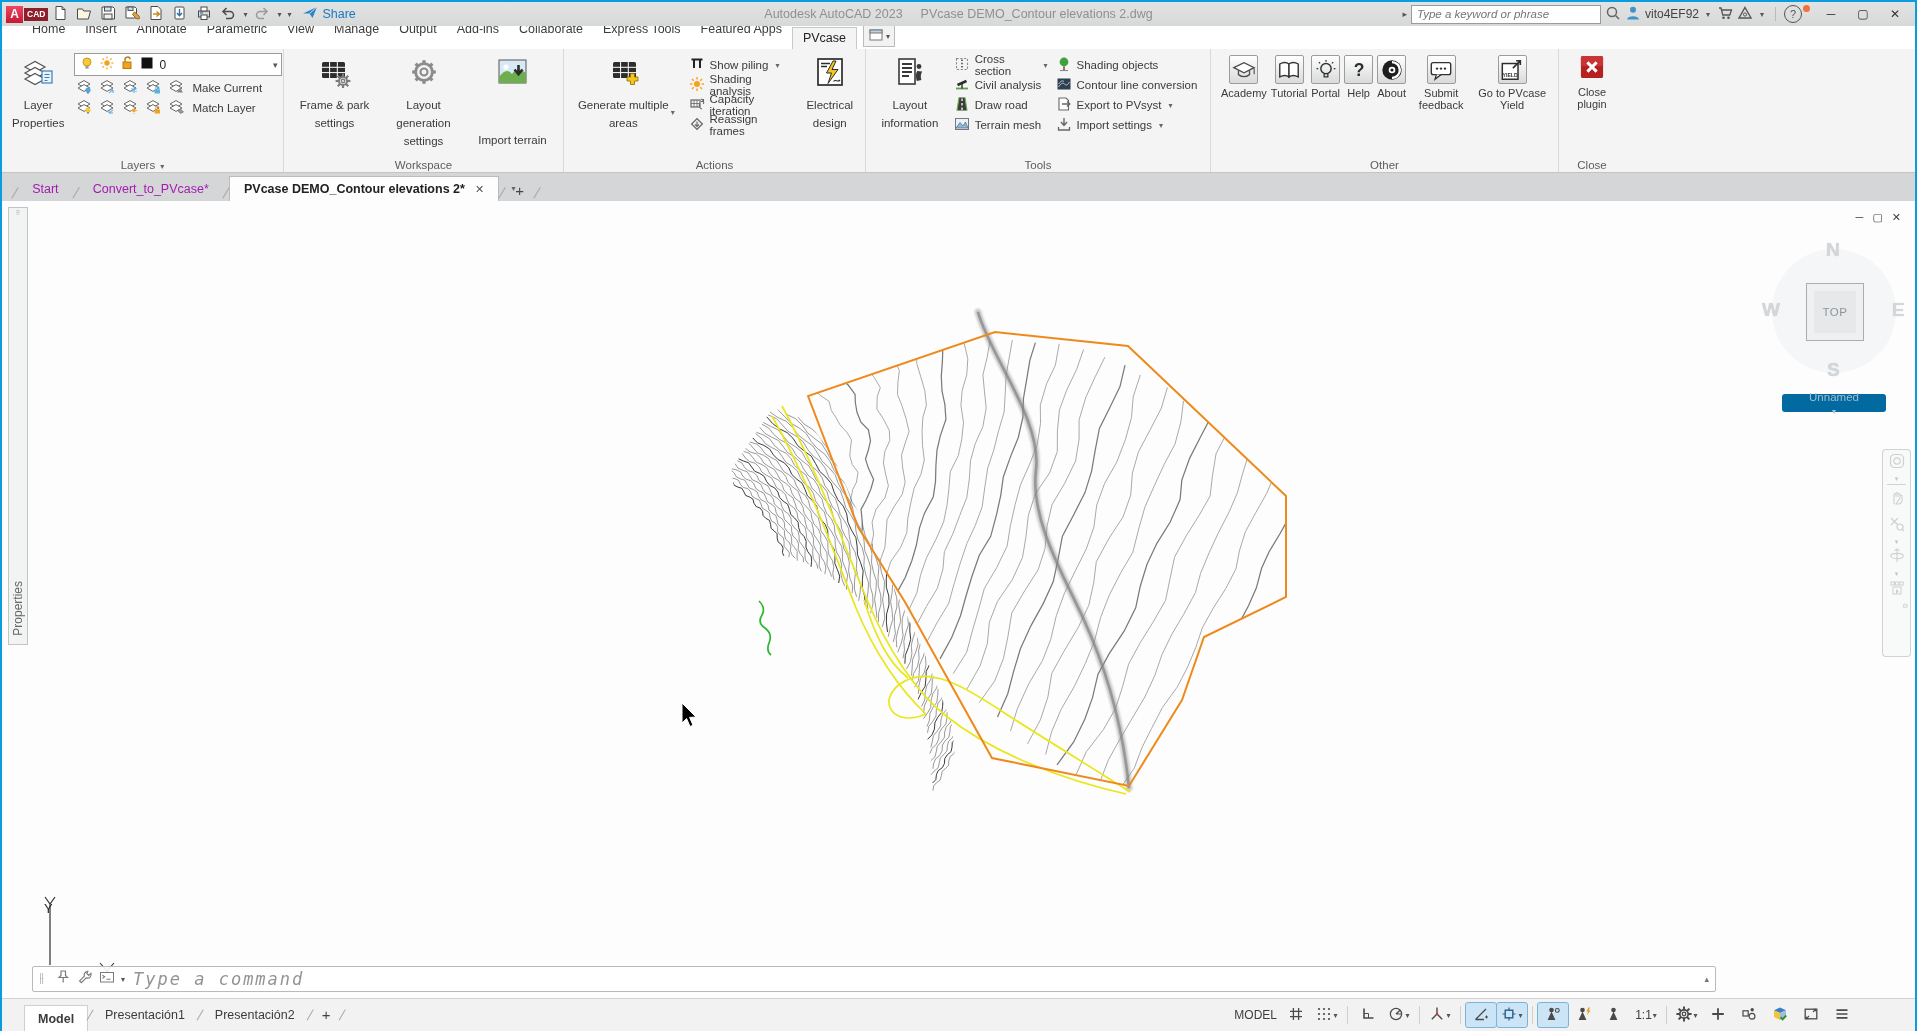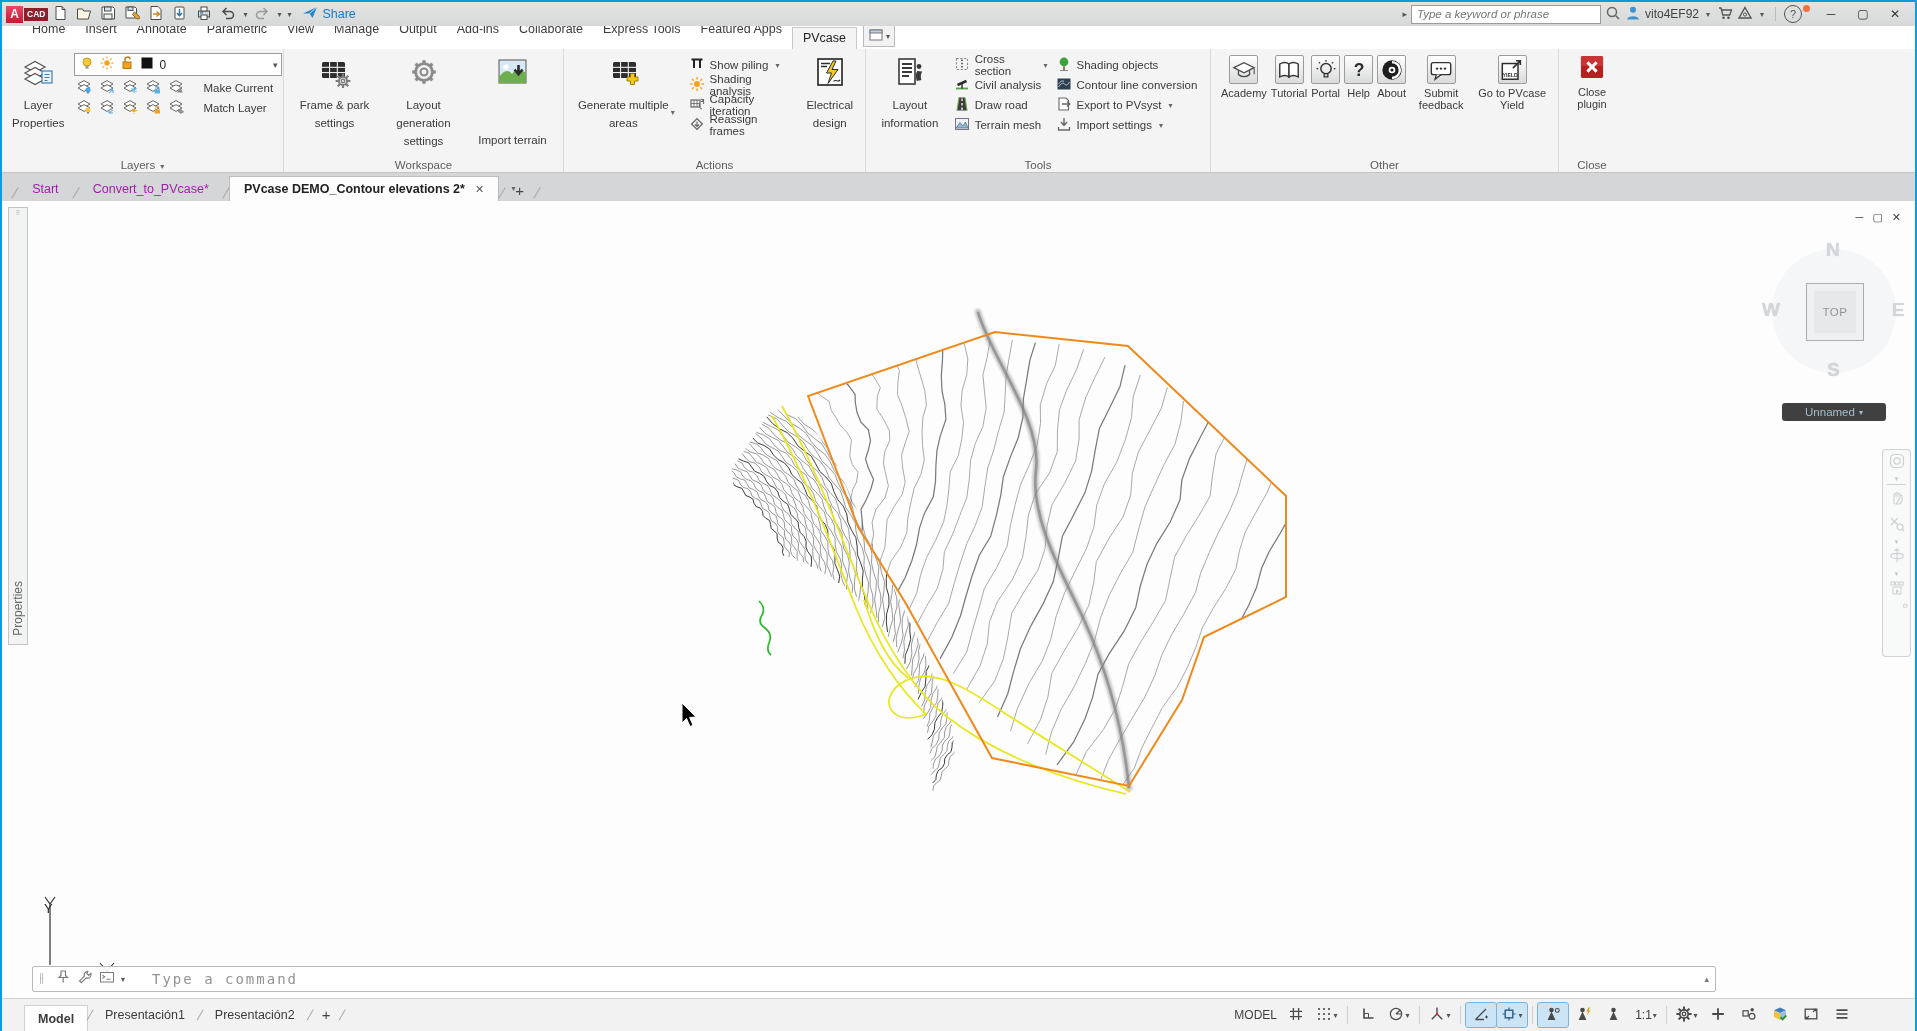--- a/index.html
+++ b/index.html
@@ -44,21 +44,21 @@
   .smallrow{display:flex;align-items:center;gap:5px;height:20px;font-size:11.5px;color:#3a3a3a;padding:0 2px;border-radius:2px;}
   .dd{font-size:8px;color:#666;margin-left:2px;}
   .sqbtn{display:flex;flex-direction:column;align-items:center;width:auto;padding:2px 2px;}
   .sqbtn .box{width:27px;height:27px;border:1px solid #9c9c9c;border-radius:2px;
               background:linear-gradient(#ffffff,#d9dadb);display:flex;align-items:center;justify-content:center;}
   .sqbtn .blabel{font-size:11px;color:#3a3a3a;line-height:12px;margin-top:3px;text-align:center;}
   #layercombo{width:198px;height:21px;border:1px solid #9b9b9b;background:#fff;display:flex;align-items:center;
               gap:4px;padding:0 4px;font-size:12px;color:#222;}
   #layercombo .cdd{margin-left:auto;font-size:9px;color:#555;}
   .layrow{display:flex;align-items:center;gap:3px;margin-top:3px;}
-  .layrow .lbl{font-size:11.5px;color:#3a3a3a;margin-left:14px;}
+  .layrow .lbl{font-size:11.5px;color:#3a3a3a;margin-left:3px;}
   .lic{width:20px;height:17px;display:flex;align-items:center;justify-content:center;border-radius:2px;}
   
   #filetabs{height:28px;background:#d5d6d7;display:flex;align-items:flex-end;padding-left:10px;flex:0 0 auto;}
   .ftab{height:24px;display:flex;align-items:center;padding:0 14px;font-size:12.5px;color:#a21caf;position:relative;}
   .ftab.active{background:#fdfdfd;color:#222;font-weight:bold;border:1px solid #bcbcbc;border-bottom:none;}
   .fsep{color:#a7a8a9;font-size:15px;transform:skewX(-18deg);padding:0 1px;}
   .fclose{margin-left:10px;color:#555;font-weight:normal;font-size:11px;}
   .fplus{font-size:15px;color:#444;padding:0 10px 2px;}
   
   #canvas{position:relative;height:797px;background:#fdfdfd;flex:0 0 auto;overflow:hidden;}
@@ -66,33 +66,33 @@
              display:flex;flex-direction:column;align-items:center;justify-content:flex-end;padding-bottom:8px;box-sizing:border-box;}
   #props-tab .grip{margin-top:3px;margin-bottom:auto;color:#9a9a9a;font-size:6px;line-height:4px;}
   #props-tab .vtext{writing-mode:vertical-rl;transform:rotate(180deg);font-size:12px;color:#666;}
   #viewcube{left:1752px;top:30px;width:160px;height:185px;}
   .vc-ring{position:absolute;left:18px;top:18px;width:124px;height:124px;border-radius:50%;background:rgba(236,238,239,.45);}
   .vc-letter{position:absolute;font-size:19px;font-weight:bold;color:#d3d7d9;text-shadow:0 0 1px #bfc4c7;}
   #vc-top-box{position:absolute;left:52px;top:52px;width:56px;height:56px;background:#eff0f1;border:1px solid #a9adb1;
               display:flex;align-items:center;justify-content:center;}
   #vc-top-inner{width:42px;height:42px;background:#e6e8ea;display:flex;align-items:center;justify-content:center;
                 font-size:11.5px;color:#8f969b;letter-spacing:.5px;}
-  #vc-unnamed{position:absolute;left:28px;top:172px;width:104px;height:18px;background:#404040;border-radius:3px;
-              color:#a3bdcb;font-size:11.5px;display:flex;align-items:center;justify-content:center;gap:4px;}
+  #vc-unnamed{position:absolute;left:28px;top:163px;width:104px;height:18px;background:#0369a1;border-radius:3px;
+              color:#a3bdcb;font-size:11.5px;display:flex;align-items:center;justify-content:center;gap:4px;flex-direction:column;}
   #canvas-ctrls{right:14px;top:10px;display:flex;gap:9px;color:#3f4040;font-size:11px;}
   #canvas-ctrls span{cursor:default;}
   #navbar{left:1880px;top:248px;width:27px;height:206px;border:1px solid rgba(170,172,174,.5);border-radius:4px;
           background:rgba(244,245,245,.55);display:flex;flex-direction:column;align-items:center;color:#c3c6c8;}
   #navbar .nsep{width:19px;height:1px;background:rgba(170,172,174,.5);margin:2px 0;}
   #navbar .nicon{margin:3px 0;opacity:.8;}
   #navbar .ndd{font-size:7px;color:#c3c6c8;line-height:6px;}
   #cmdbar{left:30px;top:765px;width:1684px;height:26px;background:rgba(255,255,255,.88);border:1px solid #b9babb;
           border-radius:2px;display:flex;align-items:center;gap:6px;padding:0 6px;box-sizing:border-box;}
   #cmdbar .grip{color:#8a8a8a;font-size:7px;line-height:5px;width:10px;}
-  #cmdtext{font-family:"DejaVu Sans Mono",monospace;font-size:14px;color:#939393;letter-spacing:2px;margin-left:21px;}
+  #cmdtext{font-family:"DejaVu Sans Mono",monospace;font-style:italic;font-size:17px;color:#939393;letter-spacing:2px;margin-left:2px;}
   #cmdup{margin-left:auto;color:#777;font-size:9px;}
   
   #statusbar{height:32px;background:#f2f2f3;border-top:1px solid #d2d2d3;display:flex;align-items:center;
              position:relative;flex:0 0 auto;}
   #layouttabs{display:flex;align-items:center;margin-left:22px;height:100%;}
   .ltab{padding:0 13px;height:26px;display:flex;align-items:center;font-size:12.5px;color:#3c3c3c;}
   .ltab.active{background:#fff;font-weight:bold;border:1px solid #cfcfcf;border-bottom:none;margin-top:6px;height:26px;}
   .lsep{color:#a5a6a7;transform:skewX(-18deg);font-size:14px;}
   #statusright{position:absolute;right:58px;display:flex;align-items:center;gap:1px;height:100%;}
   .sbtn{min-width:24px;height:24px;display:flex;align-items:center;justify-content:center;border-radius:2px;
@@ -170,20 +170,23 @@
           </svg></span>
       </span>
     <span class="qdd">▾</span>
     <span class="qdd">▾</span>
     <div id="share">
       <span><svg width="16" height="16" viewBox="0 0 16 16">
             <path d="M1 8.5L15 2l-4.5 11-3-4.5z" fill="#2a84c8"></path>
             <path d="M7.5 8.5L15 2" stroke="#fff" stroke-width=".7"></path>
           </svg></span>
       <span>Share</span>
+    </div>
+    <div id="title-center">
+      <span>Autodesk AutoCAD 2023</span><b>PVcase DEMO_Contour elevations 2.dwg</b>
     </div>
     <div id="tb-right">
       <span style="font-size:9px;color:#555">▸</span>
       <input id="searchbox" placeholder="Type a keyword or phrase" style="">
       <span><svg width="16" height="16" viewBox="0 0 16 16">
             <circle cx="7" cy="7" r="4.5" fill="none" stroke="#666" stroke-width="1.5"></circle>
             <line x1="10.5" y1="10.5" x2="14" y2="14" stroke="#666" stroke-width="1.5"></line>
           </svg></span>
       <span><svg width="16" height="16" viewBox="0 0 16 16">
             <circle cx="8" cy="4.8" r="3" fill="#3f93cd"></circle>

